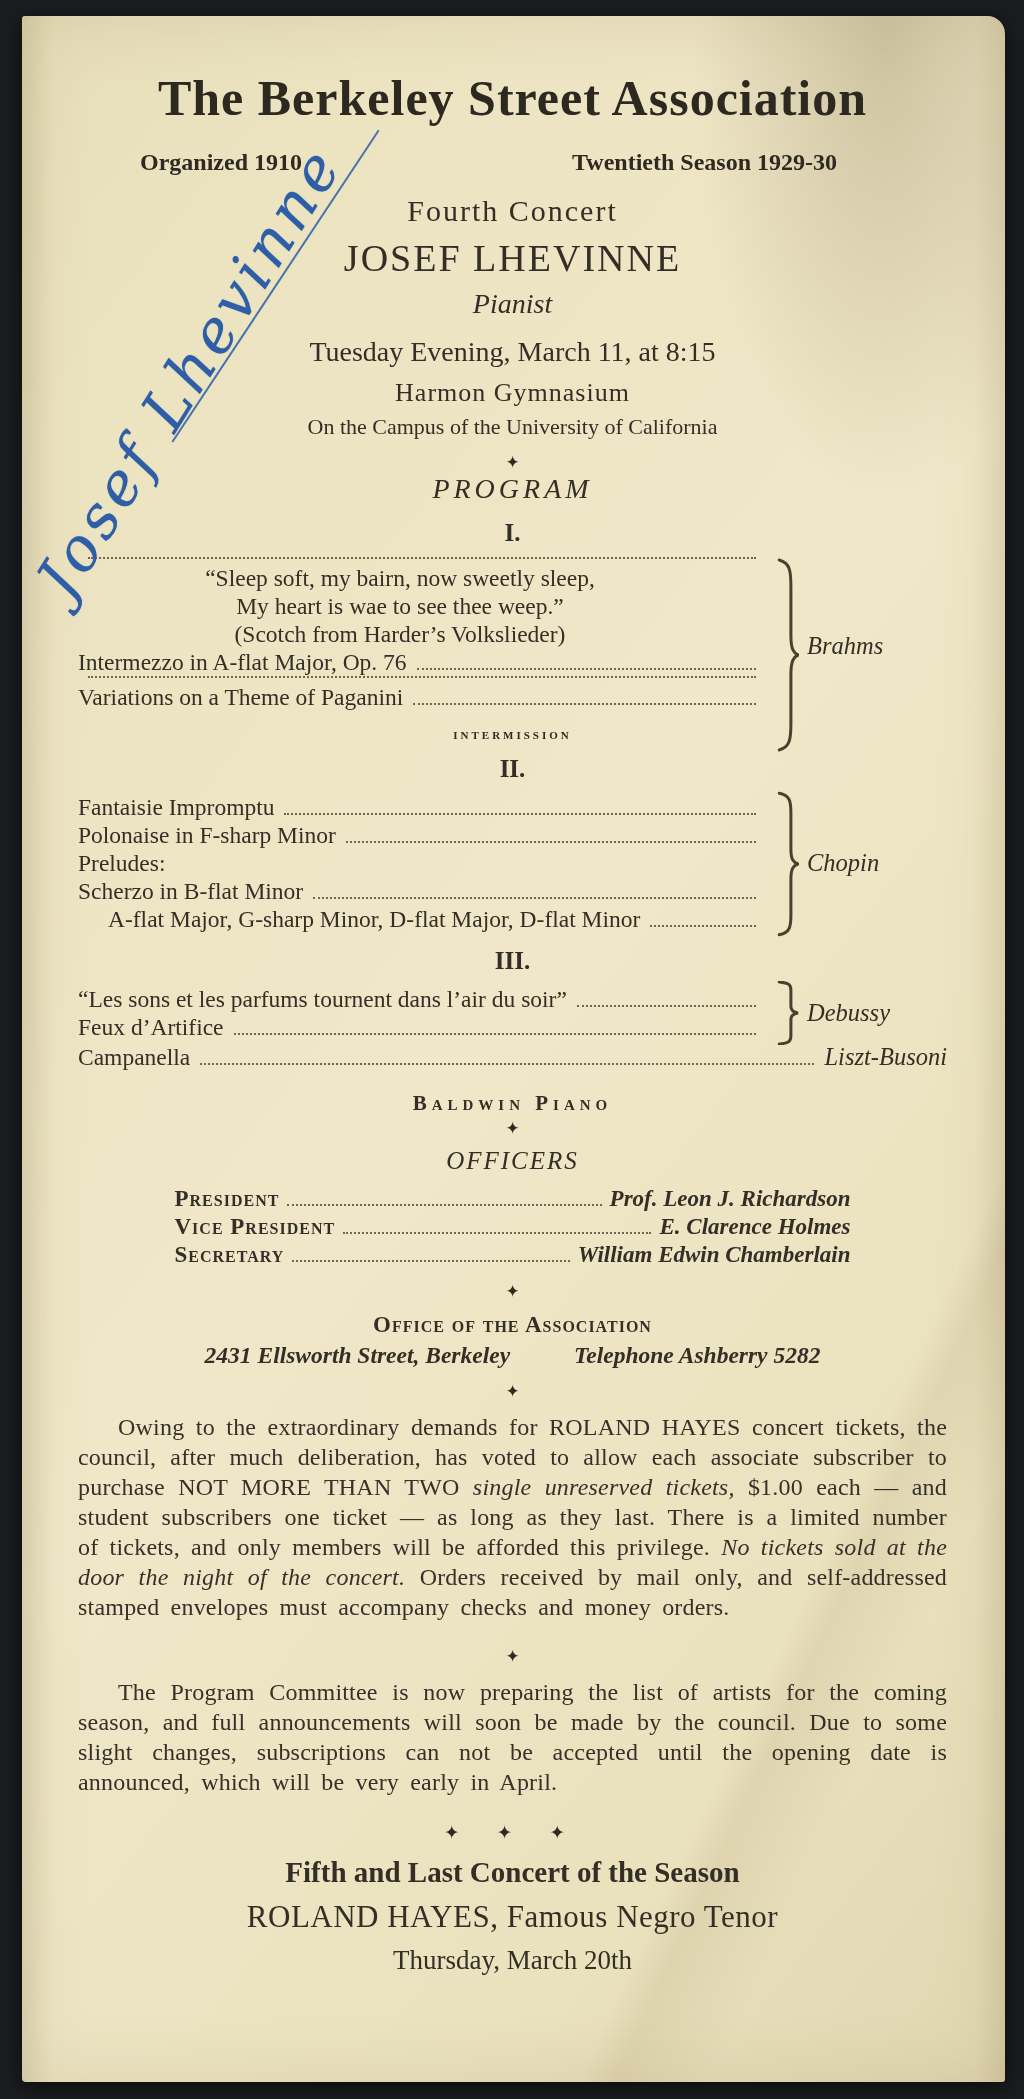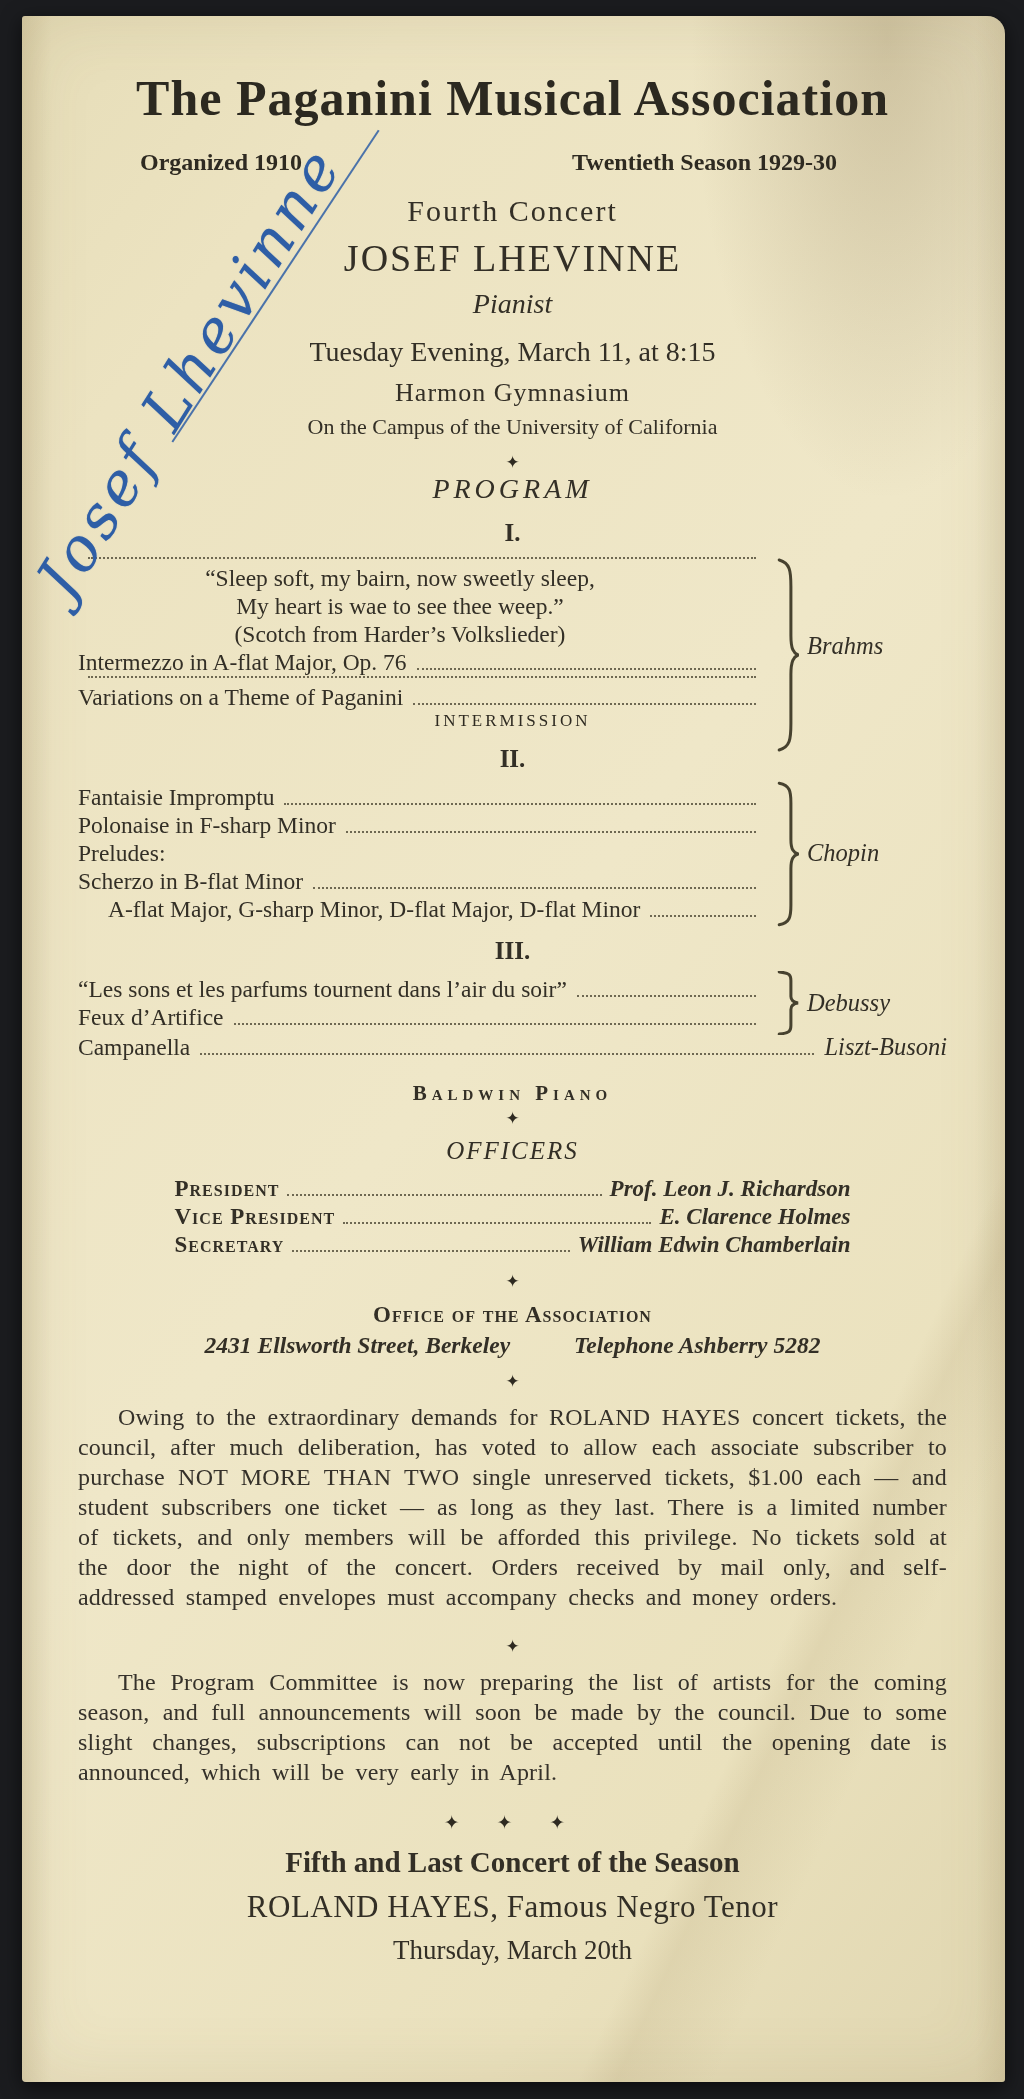--- a/index.html
+++ b/index.html
@@ -45,35 +45,35 @@
   .prow{display:flex;align-items:baseline;font-size:23.5px;line-height:28px;}
   .prow .t{white-space:nowrap;}
   .prow.note{justify-content:center;padding-right:40px;}
   .prow .indent{margin-left:30px;}
   .leader{flex:1 1 auto;min-width:18px;border-bottom:2px dotted #6e6852;margin:0 6px 5px 10px;}
   .brace{position:absolute;right:148px;width:27px;}
   .composer{position:absolute;right:12px;width:128px;font-style:italic;font-size:24.5px;}
   .composer-inline{font-style:italic;font-size:24.5px;white-space:nowrap;margin-left:4px;}
   .camp{margin-top:2px;}
 
-  .intermission{font-size:17px;letter-spacing:3px;font-weight:normal;color:#2e2a21;}
+  .intermission{font-size:11px;letter-spacing:3px;margin-top:18px;font-weight:bold;color:#2e2a21;}
   .baldwin{font-size:21px;margin-top:20px;font-variant:small-caps;letter-spacing:5px;font-weight:bold;}
   .officers-h{font-size:25px;font-style:italic;margin-top:8px;letter-spacing:2px;}
 
   .officers{width:676px;margin:10px auto 0 auto;}
   .orow{display:flex;align-items:baseline;font-size:23px;line-height:28px;}
   .olabel{font-variant:small-caps;letter-spacing:1px;white-space:nowrap;font-weight:bold;}
   .oname{font-style:italic;font-weight:bold;white-space:nowrap;}
   .oleader{flex:1 1 auto;border-bottom:2px dotted #6e6852;margin:0 8px 5px 8px;}
 
   .office-h{font-size:23px;font-variant:small-caps;font-weight:bold;letter-spacing:1px;margin-top:10px;}
   .office-line{display:flex;justify-content:center;gap:64px;font-size:23.5px;font-style:italic;font-weight:bold;margin-top:4px;}
 
   .para{font-size:24px;line-height:30px;text-align:justify;text-indent:40px;margin-top:10px;word-spacing:5px;letter-spacing:.2px;color:#35312a;}
-  .para .it{}
+  .para .it{font-style:italic;}
 
   .f1{font-size:29px;font-weight:bold;margin-top:12px;}
   .f2{font-size:31px;margin-top:10px;letter-spacing:.5px;}
   .f3{font-size:27px;margin-top:10px;}
 
   .signature{
     position:absolute;left:30px;top:540px;width:500px;height:70px;
     transform:rotate(-58deg);transform-origin:0 50%;
     pointer-events:none;z-index:6;
   }
@@ -89,21 +89,21 @@
     background:#2e5ea6;transform:rotate(1.5deg);opacity:.85;
   }
   svg.bracesvg path{stroke:#47422f;fill:none;stroke-width:3;stroke-linecap:round;}
 </style>
 </head>
 <body>
 
 <div class="paper">
   <div class="content">
 
-    <div class="c title">The Paganini Musical Association</div>
+    <div class="c title">The Berkeley Street Association</div>
     <div class="subline">
       <span>Organized 1910</span>
       <span>Twentieth Season 1929-30</span>
     </div>
     <div class="c concert-no">Fourth Concert</div>
     <div class="c artist">JOSEF LHEVINNE</div>
     <div class="c role">Pianist</div>
     <div class="c datetime">Tuesday Evening, March 11, at 8:15</div>
     <div class="c venue">Harmon Gymnasium</div>
     <div class="c venue-sub">On the Campus of the University of California</div>

